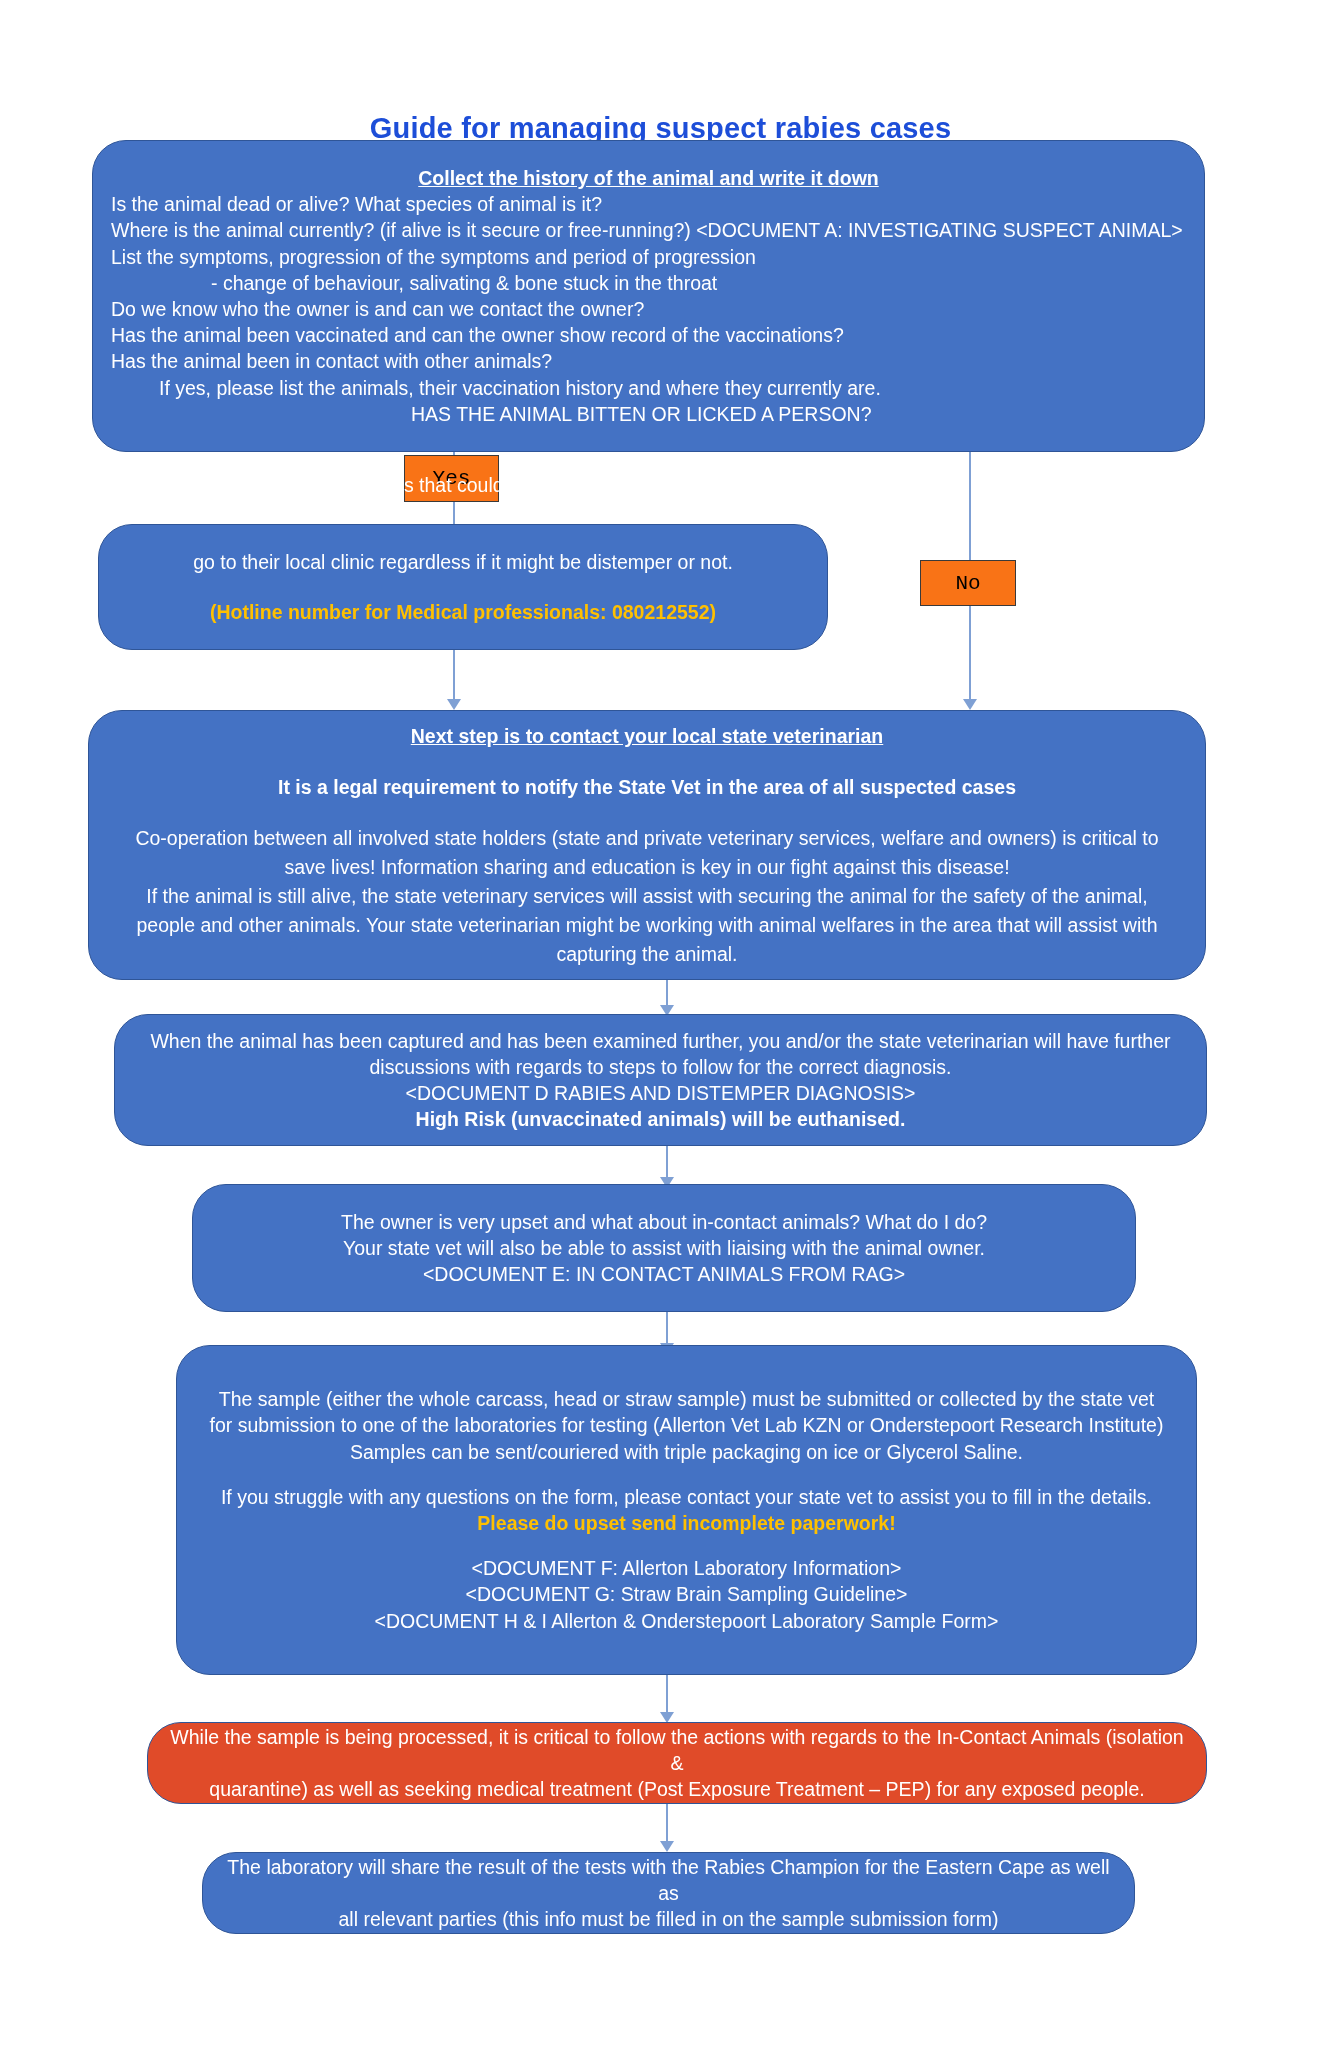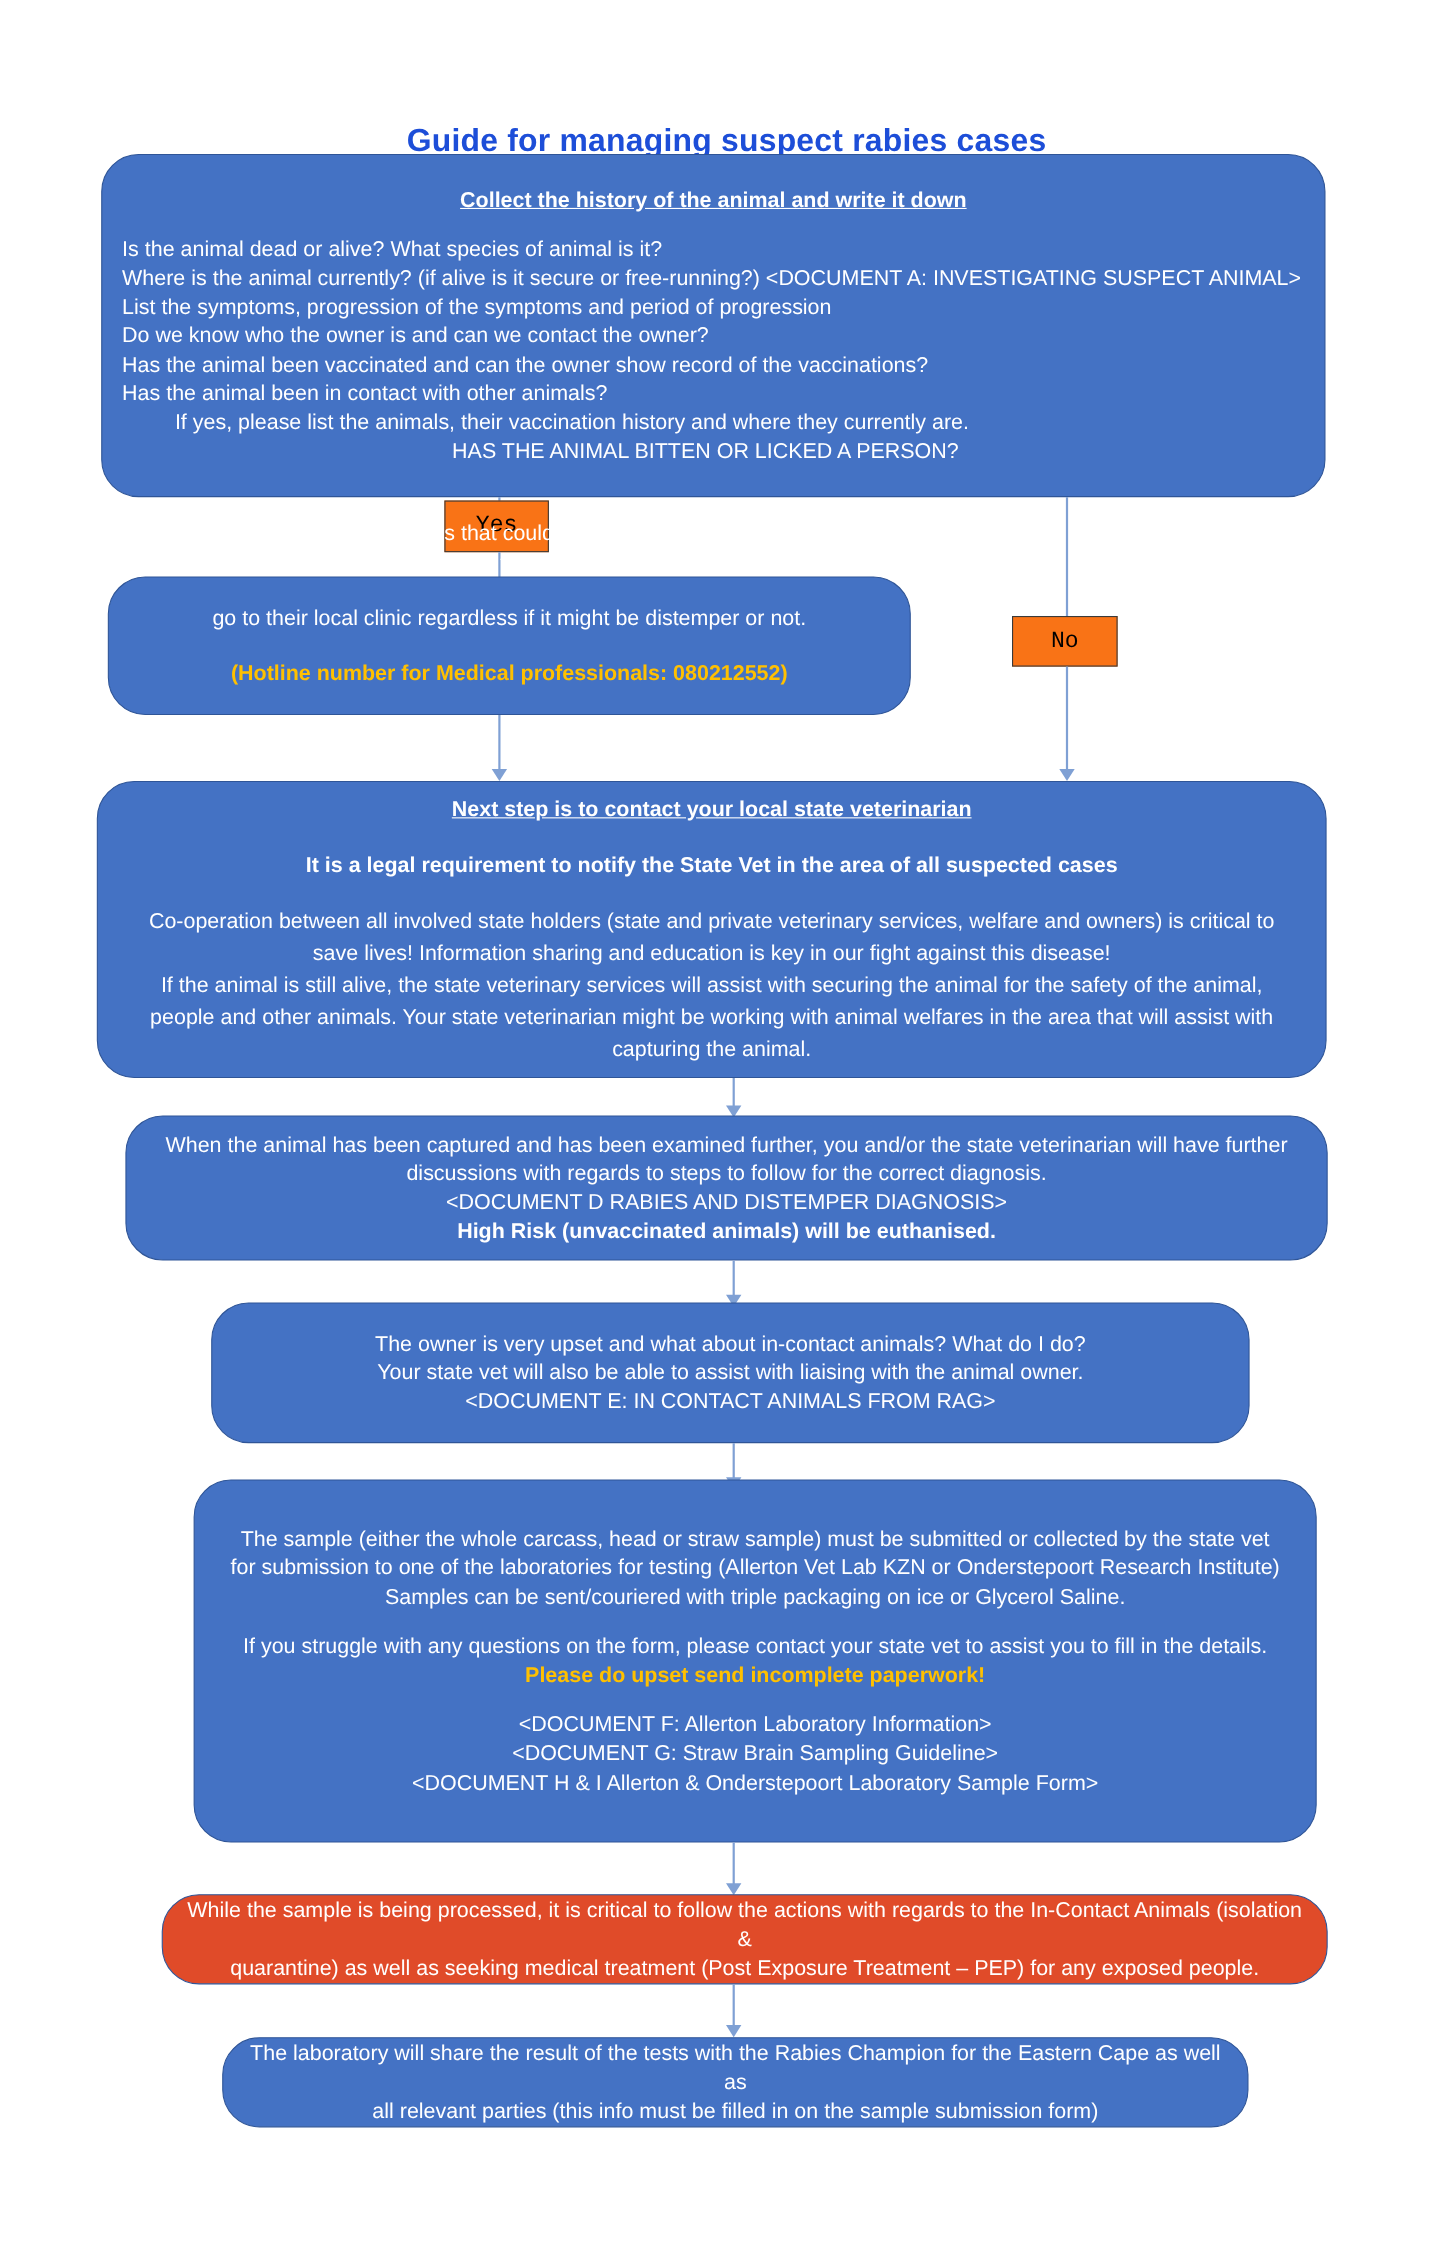--- a/index.html
+++ b/index.html
@@ -92,20 +92,21 @@
 <div class="canvas">
 
   <div class="title">Guide for managing suspect rabies cases</div>
 
   <div class="box" style="left:92px; top:140px; width:1113px; height:312px; padding:26px 18px;">
     <span class="hdr">Collect the history of the animal and write it down</span>
     <span class="spacer"></span>
     <span class="ln left">Is the animal dead or alive?  What species of animal is it?</span>
     <span class="ln left">Where is the animal currently?  (if alive is it secure or free-running?) &lt;DOCUMENT A: INVESTIGATING SUSPECT ANIMAL&gt;</span>
     <span class="ln left">List the symptoms, progression of the symptoms and period of progression</span>
+    <span class="ln left indent2">- change of behaviour, salivating &amp; bone stuck in the throat</span>
     <span class="ln left">Do we know who the owner is and can we contact the owner?</span>
     <span class="ln left">Has the animal been vaccinated and can the owner show record of the vaccinations?</span>
     <span class="ln left">Has the animal been in contact with other animals?</span>
     <span class="ln left indent1">If yes, please list the animals, their vaccination history and where they currently are.</span>
     <span class="ln left indentR">HAS THE ANIMAL BITTEN OR LICKED A PERSON?</span>
   </div>
 
   <div class="conn" style="left:453px; top:452px; height:10px;"></div>
   <div class="ynbox" style="left:404px; top:455px; width:95px; height:47px;">Yes</div>
   <div class="conn" style="left:453px; top:502px; height:38px;"></div>

